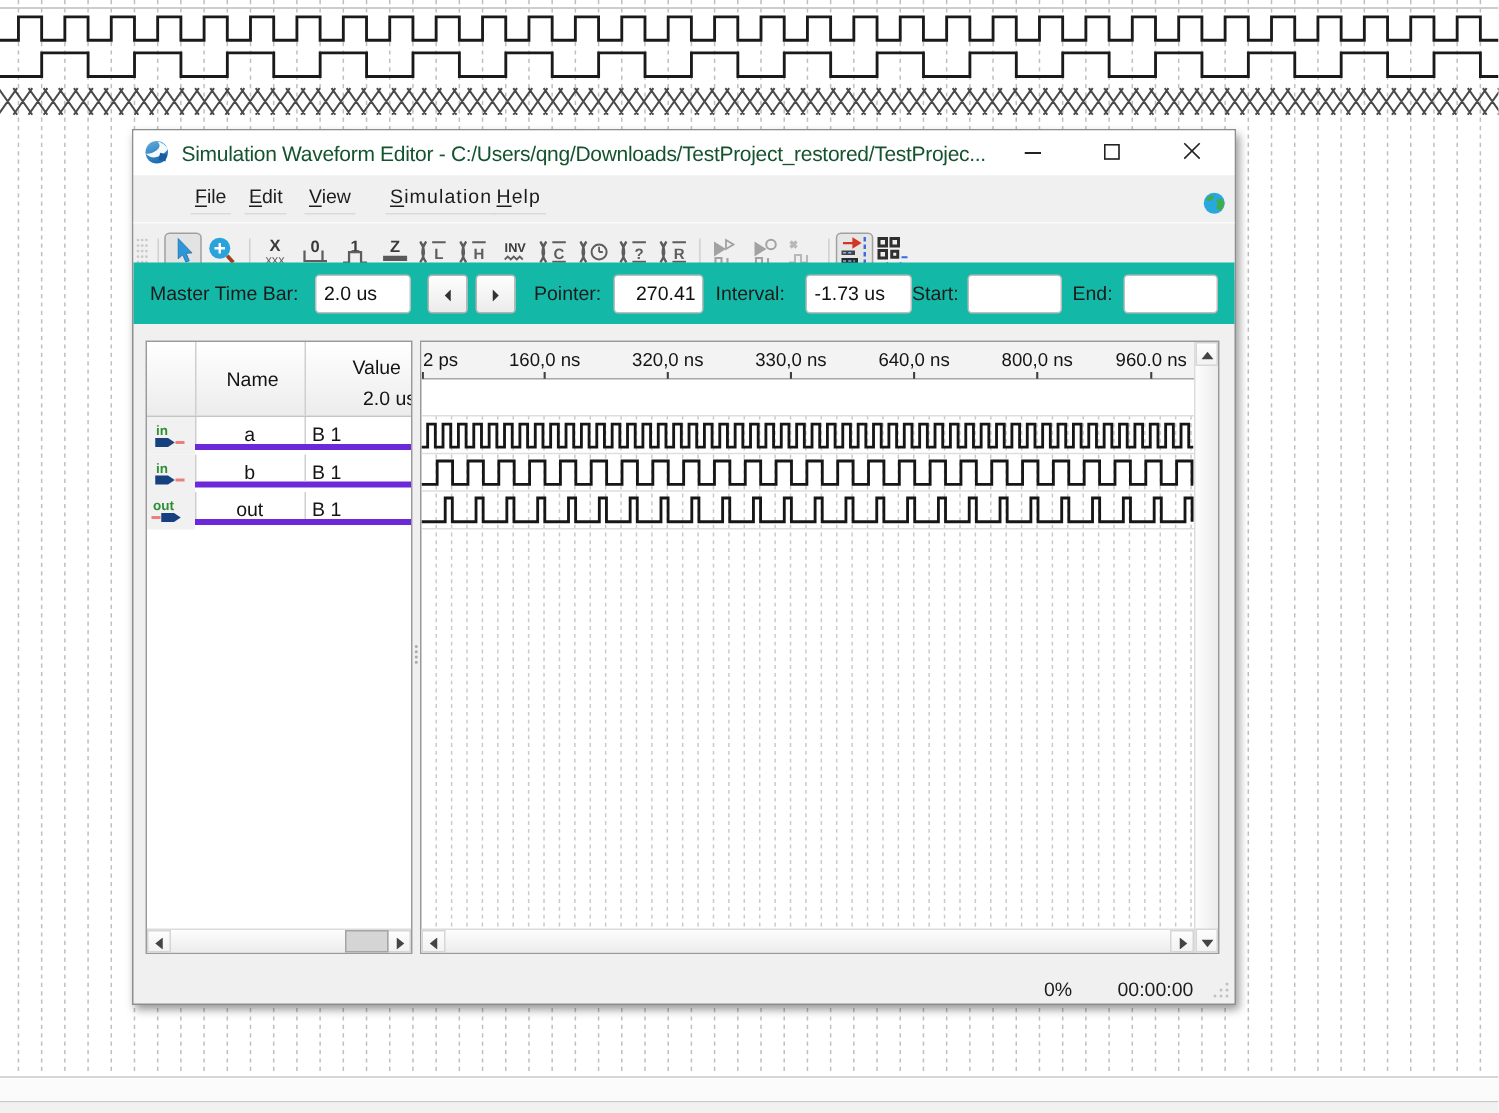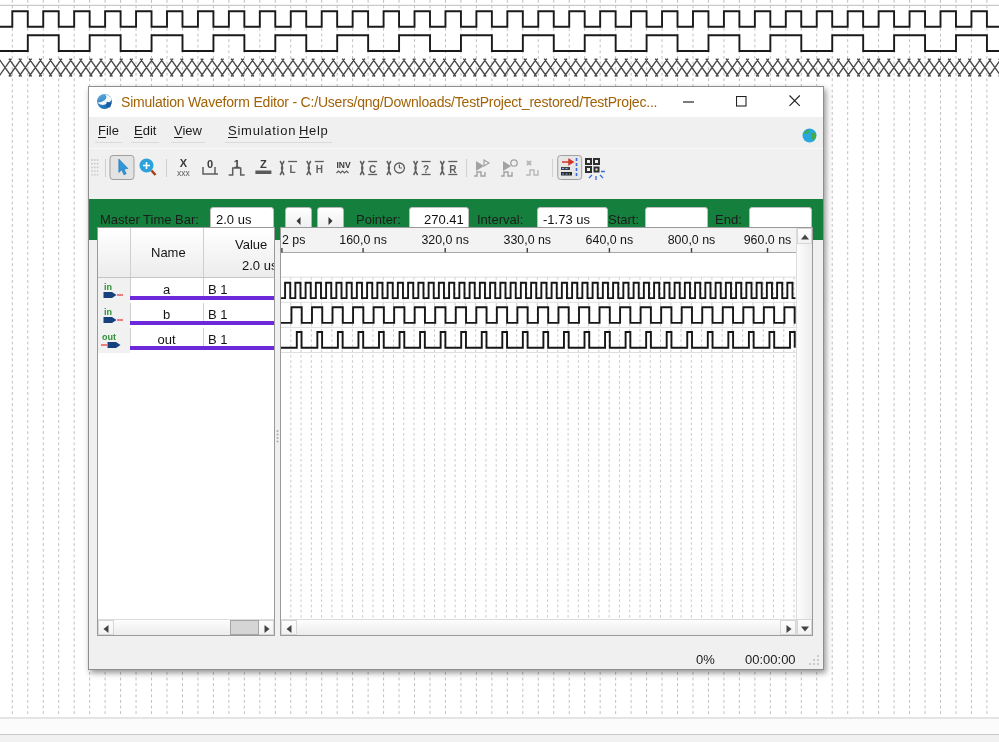--- a/index.html
+++ b/index.html
@@ -3,34 +3,34 @@
 <style>
 html,body{margin:0;padding:0;width:999px;height:742px;overflow:hidden;background:#fff;
   font-family:"Liberation Sans",sans-serif;}
 *{box-sizing:border-box;}
 .abs{position:absolute;}
 #bg{position:absolute;left:0;top:0;}
 #win{position:absolute;left:88px;top:86px;width:736px;height:584px;background:#f0f0f0;
   border:1px solid #8e8e8e;box-shadow:2px 3px 6px rgba(0,0,0,.42);}
 
 #titlebar{position:absolute;left:0;top:0;width:100%;height:30px;background:#ffffff;}
-#title{position:absolute;left:32px;top:7px;font-size:14px;color:#a16207;white-space:nowrap;letter-spacing:-0.2px;}
+#title{position:absolute;left:32px;top:7px;font-size:14px;color:#14532d;white-space:nowrap;letter-spacing:-0.2px;}
 
 #menubar{position:absolute;left:0;top:30px;width:100%;height:31px;background:#f0f0f0;}
-.mi{position:absolute;top:6px;font-size:13px;color:#1c1c1c;}
+.mi{position:absolute;top:6px;font-size:13px;color:#1c1c1c;margin-left:32px;}
 .mi u{text-decoration-color:#1c1c1c;text-underline-offset:2px;}
 .mi .sub{position:absolute;left:-3px;right:-3px;bottom:-5px;height:1px;background:#dadada;}
 #search{position:absolute;left:569px;top:36px;width:138px;height:24px;background:#fff;
   border:2px solid #7db8e8;border-radius:2px;}
 #search .ph{position:absolute;left:4px;top:3px;font-size:13.5px;color:#7d7d7d;white-space:nowrap;letter-spacing:0.72px;}
 #search .caret{position:absolute;left:3px;top:1px;width:1px;height:18px;background:#222;}
 
 #toolbar{position:absolute;left:0;top:61px;width:100%;height:39px;background:#f0f0f0;border-top:1px solid #fafafa;}
 
-#masterbar{position:absolute;left:0;top:112px;width:100%;height:41px;background:#15803d;font-size:13px;color:#1b1b1b;}
+#masterbar{position:absolute;left:0;top:88px;width:100%;height:41px;background:#14b8a6;font-size:13px;color:#1b1b1b;}
 .mlabel{position:absolute;top:13px;white-space:nowrap;}
 .minput{position:absolute;top:8px;height:26px;background:#fff;border:1px solid #bdbdbd;border-radius:3px;
   font-size:13px;color:#111;line-height:24px;padding-left:5px;white-space:nowrap;overflow:hidden;}
 .mbtn{position:absolute;top:8px;width:27px;height:26px;background:linear-gradient(#fefefe,#ececec);
   border:1px solid #b3b3b3;border-radius:3px;}
 .mbtn svg{position:absolute;left:10px;top:9px;}
 
 #lpanel{position:absolute;left:8px;top:140px;width:178px;height:409px;background:#fff;border:1px solid #9a9a9a;}
 #rpanel{position:absolute;left:191px;top:140px;width:533px;height:409px;background:#fff;border:1px solid #9a9a9a;}
 

